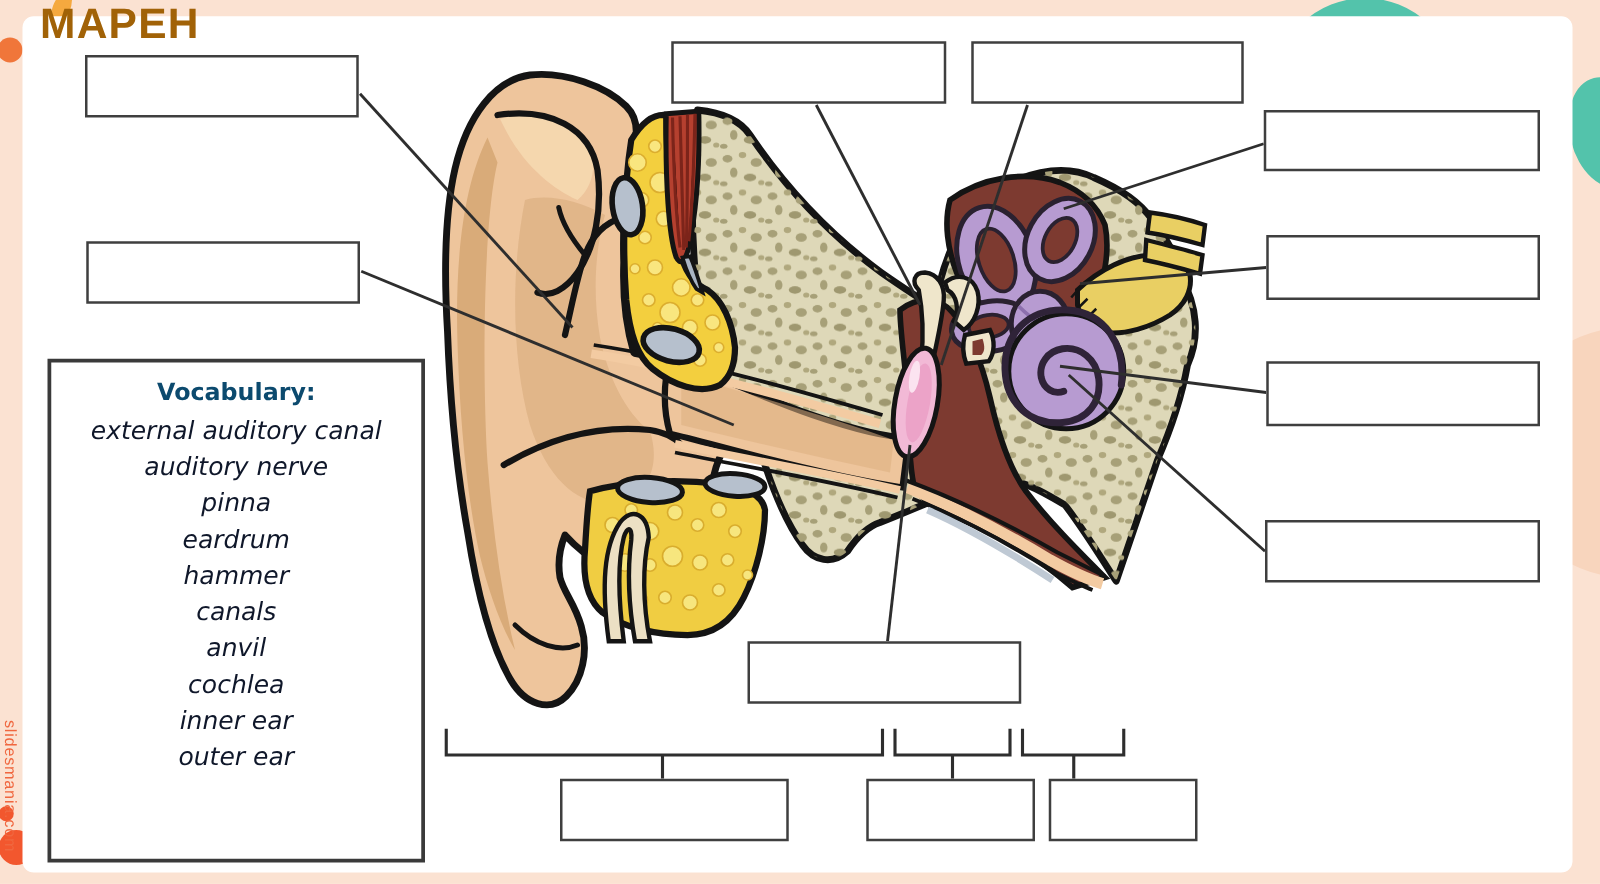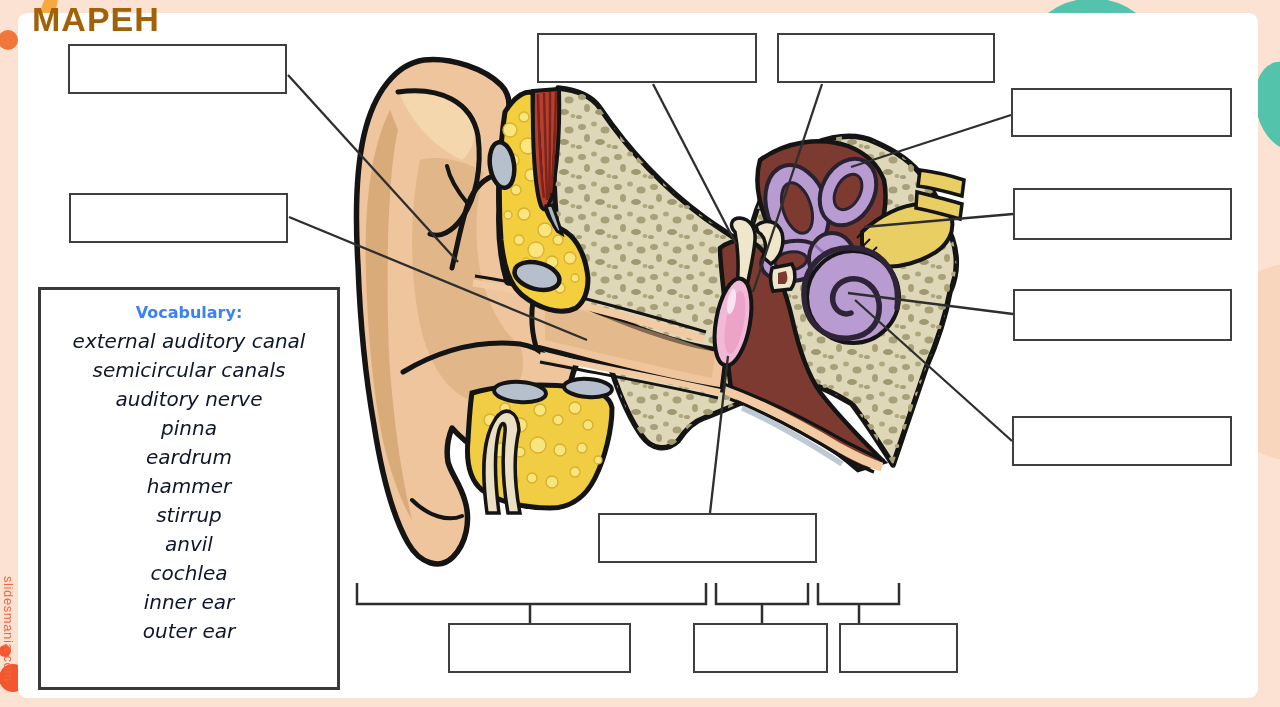--- a/index.html
+++ b/index.html
@@ -28,21 +28,21 @@
   #box-right-2  {left:1013px;top:188px;width:219px;height:52px;}
   #box-right-3  {left:1013px;top:289px;width:219px;height:52px;}
   #box-right-4  {left:1012px;top:416px;width:220px;height:50px;}
   #box-center   {left:598px;top:513px;width:219px;height:50px;}
   #box-bottom-1 {left:448px;top:623px;width:183px;height:50px;}
   #box-bottom-2 {left:693px;top:623px;width:135px;height:50px;}
   #box-bottom-3 {left:839px;top:623px;width:119px;height:50px;}
   
   #vocab{position:absolute;left:38px;top:287px;width:302px;height:403px;z-index:3;
          background:#fff;border:3px solid #3a3a3a;box-sizing:border-box;text-align:center;}
-  #vocab-heading{margin-top:13px;font-size:16px;font-weight:bold;color:#3b82f6;
+  #vocab-heading{margin-top:13px;font-size:19px;font-weight:bold;color:#0c4a6e;
                  font-family:"DejaVu Sans",sans-serif;}
   #vocab-list{margin-top:5px;}
   .vocab-word{font-size:20px;line-height:29px;color:#0f172a;font-style:italic;
               font-family:"DejaVu Sans",sans-serif;}
 </style>
 </head>
 <body>
 
 <div id="stage">
 
@@ -284,26 +284,25 @@
   <div class="abox" id="box-right-4"></div>
   <div class="abox" id="box-center"></div>
   <div class="abox" id="box-bottom-1"></div>
   <div class="abox" id="box-bottom-2"></div>
   <div class="abox" id="box-bottom-3"></div>
 
   <div id="vocab">
     <div id="vocab-heading">Vocabulary:</div>
     <div id="vocab-list">
         <div class="vocab-word">external auditory canal</div>
-        <div class="vocab-word">semicircular canals</div>
         <div class="vocab-word">auditory nerve</div>
         <div class="vocab-word">pinna</div>
         <div class="vocab-word">eardrum</div>
         <div class="vocab-word">hammer</div>
-        <div class="vocab-word">stirrup</div>
+        <div class="vocab-word">canals</div>
         <div class="vocab-word">anvil</div>
         <div class="vocab-word">cochlea</div>
         <div class="vocab-word">inner ear</div>
         <div class="vocab-word">outer ear</div>
       </div>
   </div>
 
 </div>
 
 </body></html>

